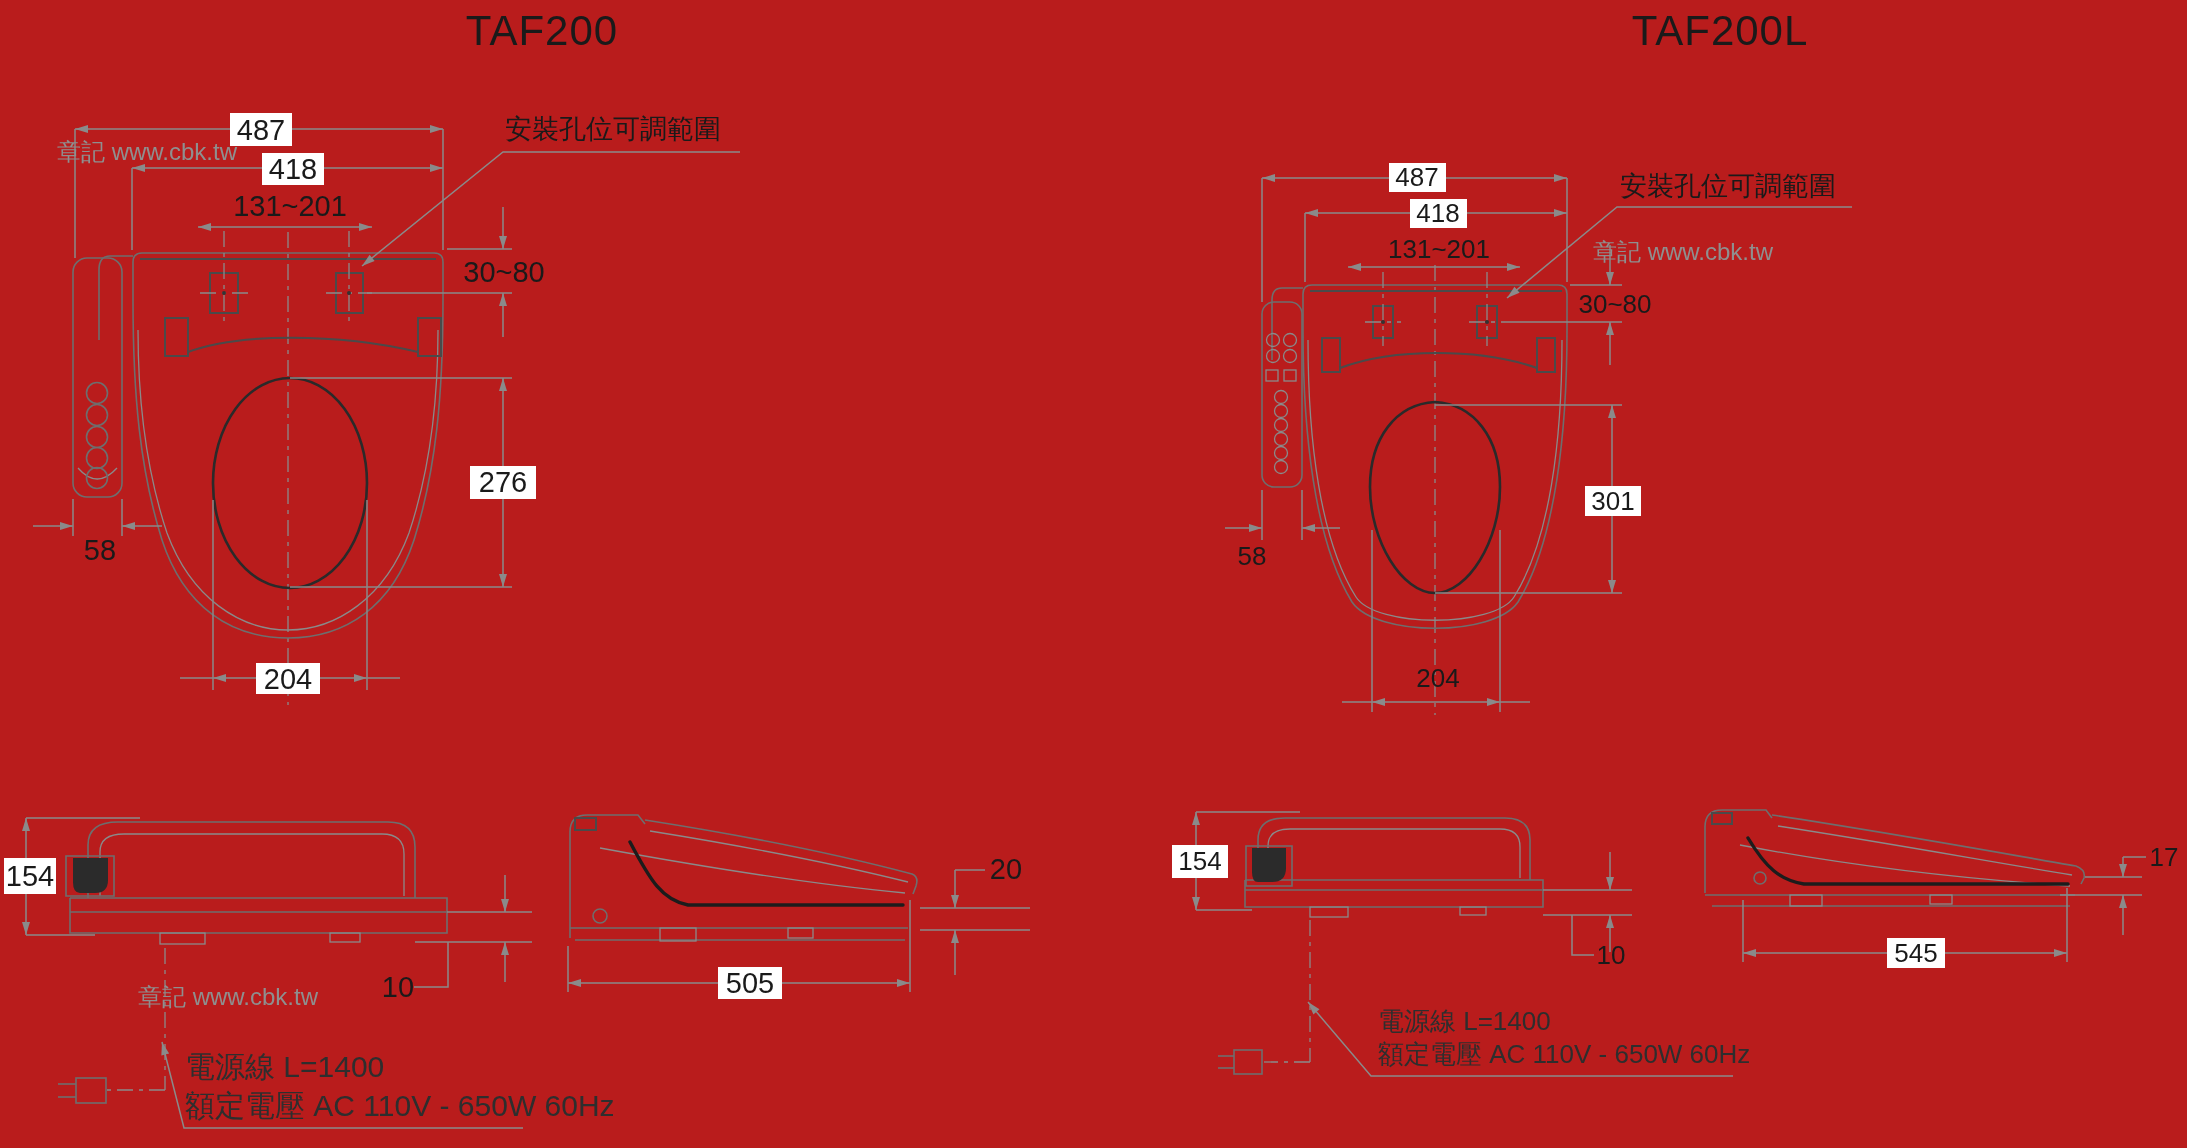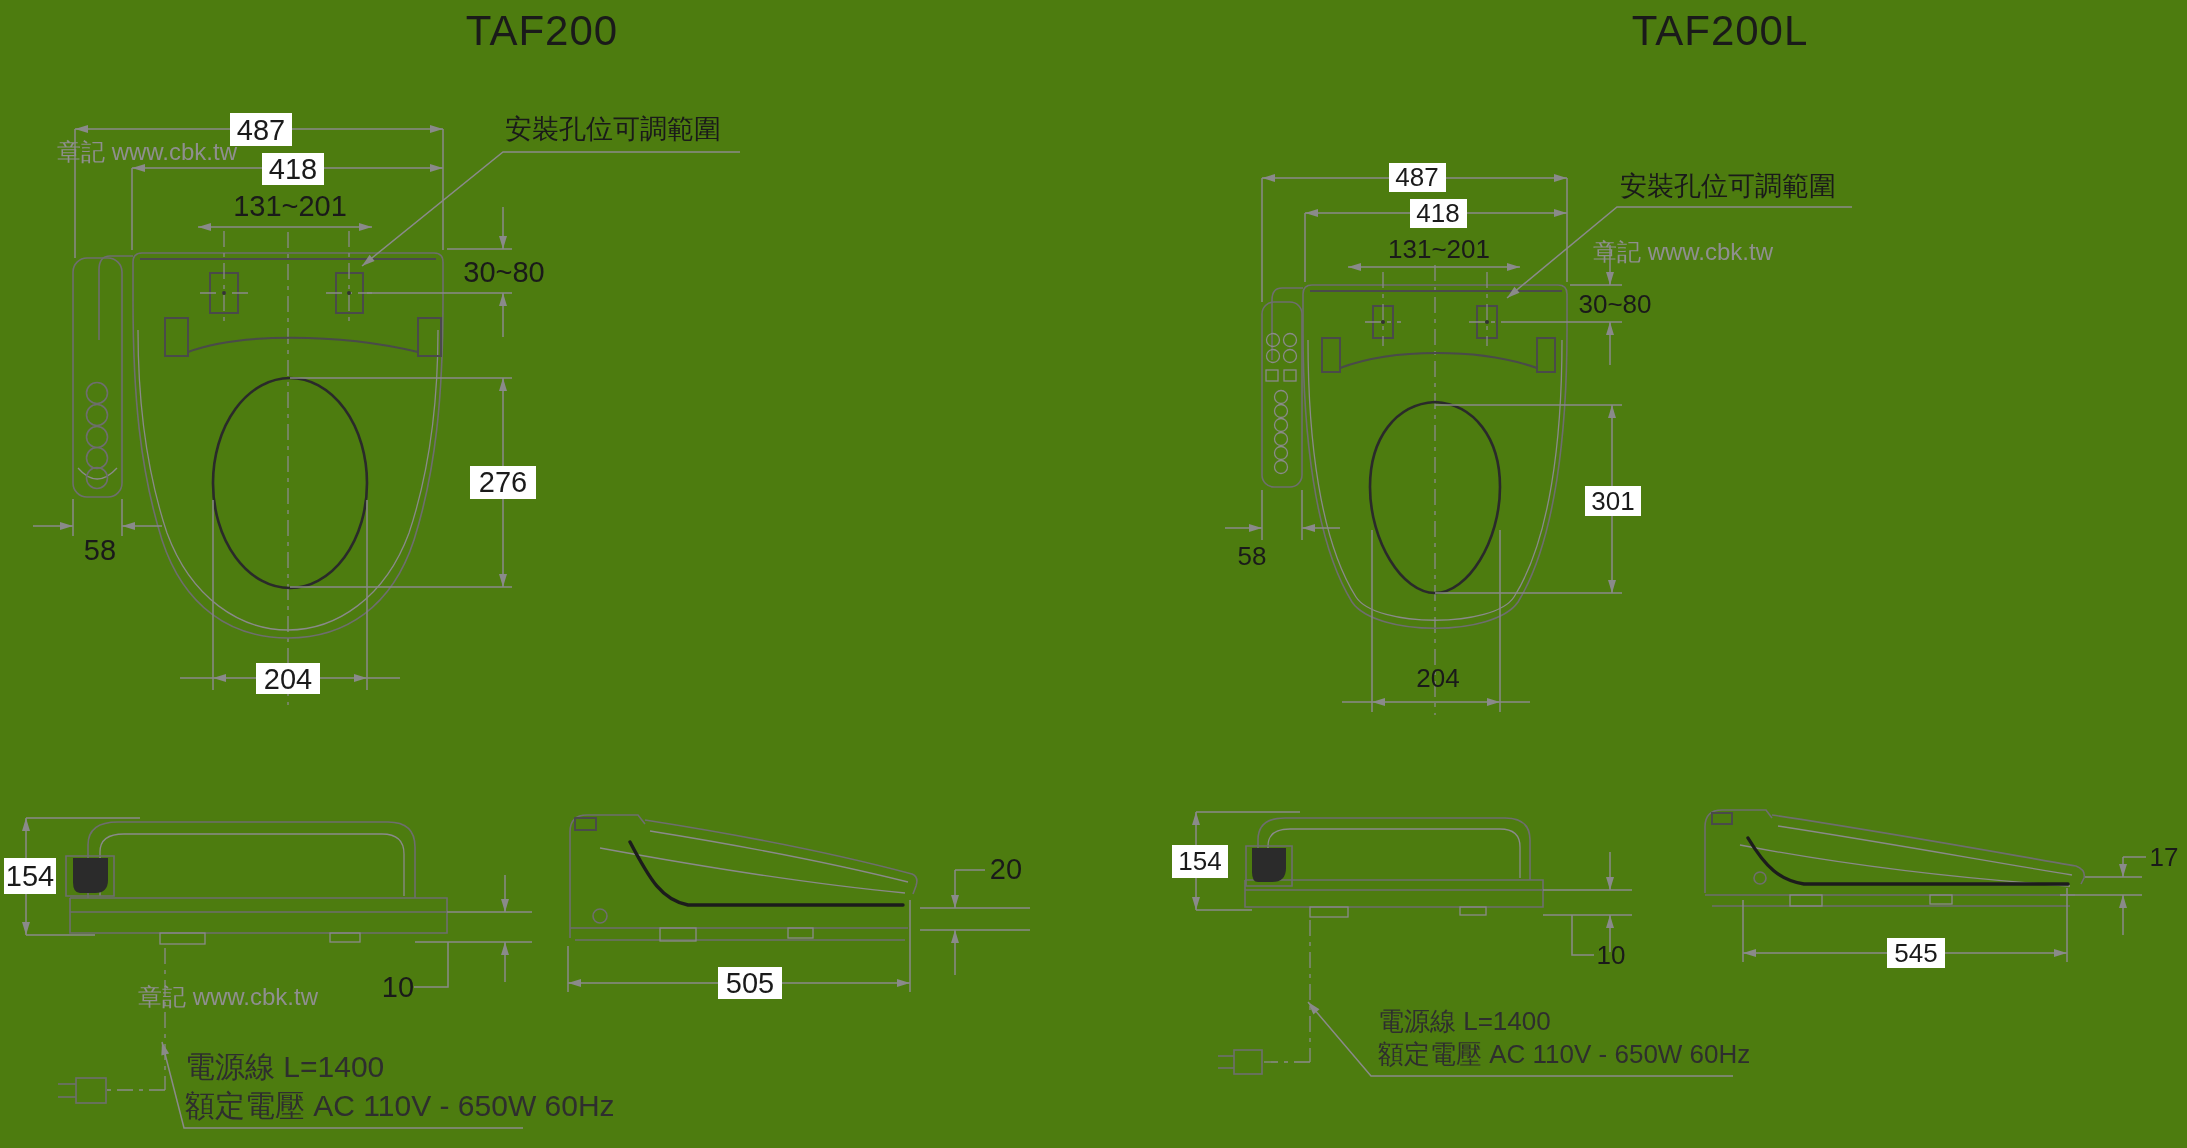--- a/index.html
+++ b/index.html
@@ -1,16 +1,16 @@
 <!DOCTYPE html>
 <html><head>
 <meta charset="utf-8">
 <style>
   html,body{margin:0;padding:0;background:#fff;}
-  .stage{position:relative;width:2187px;height:1148px;background:#4d7c0f;overflow:hidden;
+  .stage{position:relative;width:2187px;height:1148px;background:#b91c1c;overflow:hidden;
          font-family:"Liberation Sans","DejaVu Sans",sans-serif;}
   svg text{font-family:"Liberation Sans","DejaVu Sans",sans-serif;fill:#1a1a1a;}
   .title{font-size:42px;letter-spacing:1px;}
   .dim{font-size:29px;}
   .dimR{font-size:26px;}
   .cjk{font-size:27px;}
   .wm{font-size:24px;fill:#8f8f8f;}
   .pw{font-size:30px;fill:#2e2e2e;}
   .pwR{font-size:26px;fill:#2e2e2e;}
   .mid{text-anchor:middle;dominant-baseline:central;}

